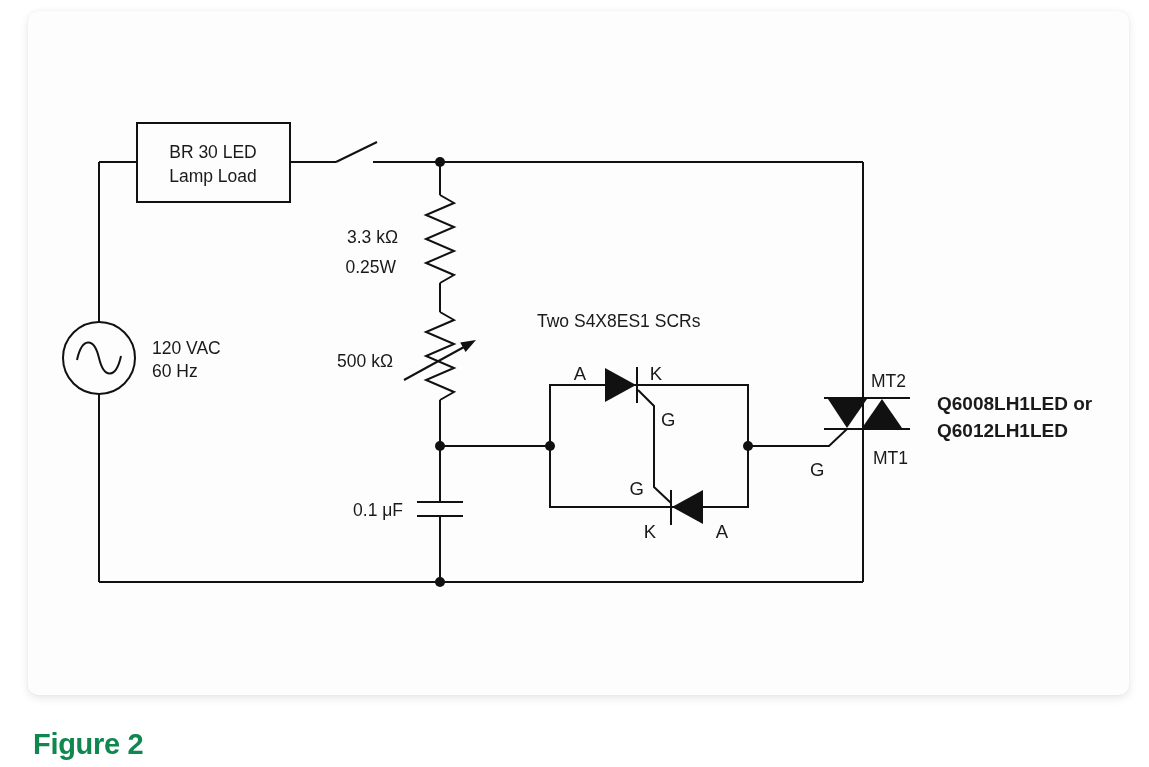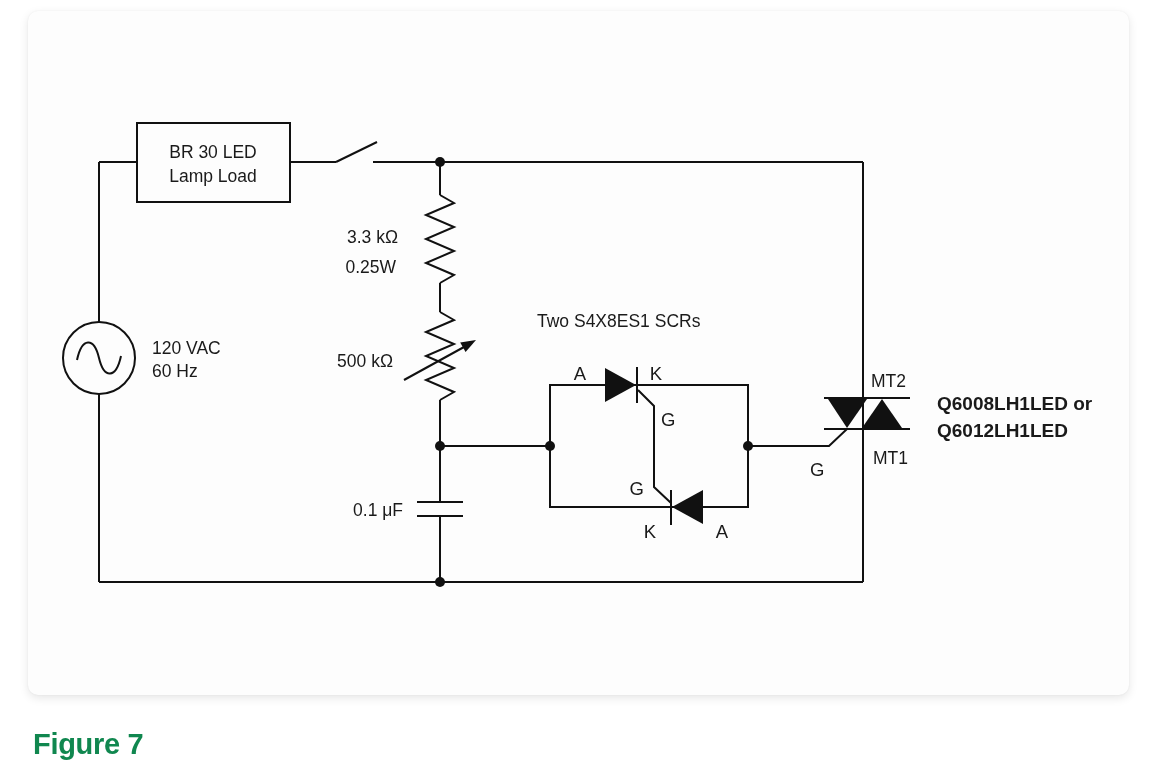--- a/index.html
+++ b/index.html
@@ -171,14 +171,14 @@
 
     <g>
       <circle class="solid" cx="440" cy="162" r="5"></circle>
       <circle class="solid" cx="440" cy="446" r="5"></circle>
       <circle class="solid" cx="550" cy="446" r="5"></circle>
       <circle class="solid" cx="748" cy="446" r="5"></circle>
       <circle class="solid" cx="440" cy="582" r="5"></circle>
     </g>
   </svg>
 
-  <div class="figure-caption">Figure 7</div>
+  <div class="figure-caption">Figure 2</div>
 </div>
 
 </body></html>

